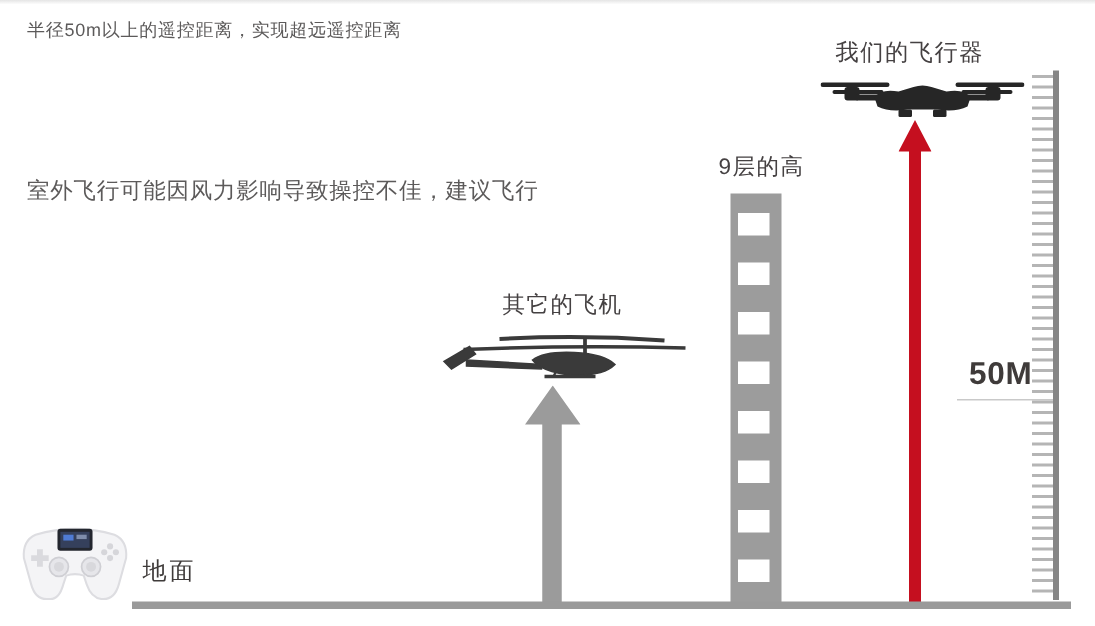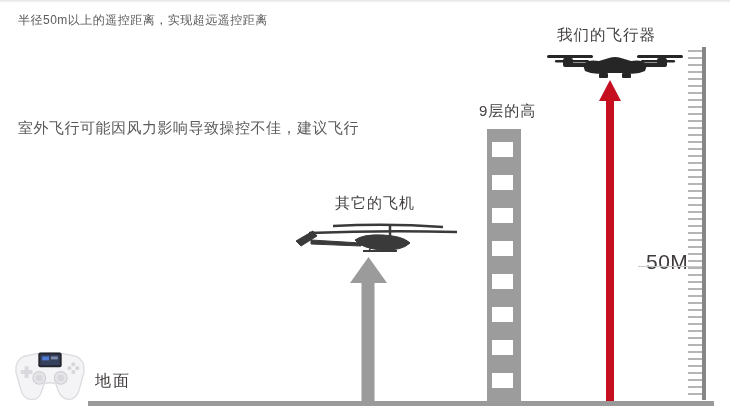--- a/index.html
+++ b/index.html
@@ -90,21 +90,21 @@
       <rect x="94" y="10" width="18" height="4"></rect>
       <path d="M36 12 Q 40 6 52 8 L 62 5 Q 68 3 74 5 L 84 8 Q 96 6 100 12 L 98 18 Q 90 22 78 20 L 58 20 Q 46 22 38 18 Z"></path>
       <rect x="52" y="20" width="9" height="5" rx="1"></rect>
       <rect x="75" y="20" width="9" height="5" rx="1"></rect>
     </g>
   </svg>
   <svg class="abs arrow" style="left:599px;top:80px;" width="22" height="322" viewBox="0 0 22 322">
     <polygon points="11,0 22,21 15,21 15,322 7,322 7,21 0,21" fill="#c50f1f"></polygon>
   </svg>
 
-  <div class="abs scale-label" style="left:646px;top:250px;">50M</div>
+  <div class="abs scale-label" style="left:646px;top:238px;font-weight:bold;">50M</div>
   <div class="abs mid-rule"></div>
   <div class="abs ruler-line"></div>
   <div class="abs ruler-ticks">
       <div class="tick" style="top: 0px;"></div>
       <div class="tick" style="top: 7px;"></div>
       <div class="tick" style="top: 14px;"></div>
       <div class="tick" style="top: 21px;"></div>
       <div class="tick" style="top: 28px;"></div>
       <div class="tick" style="top: 35px;"></div>
       <div class="tick" style="top: 42px;"></div>

